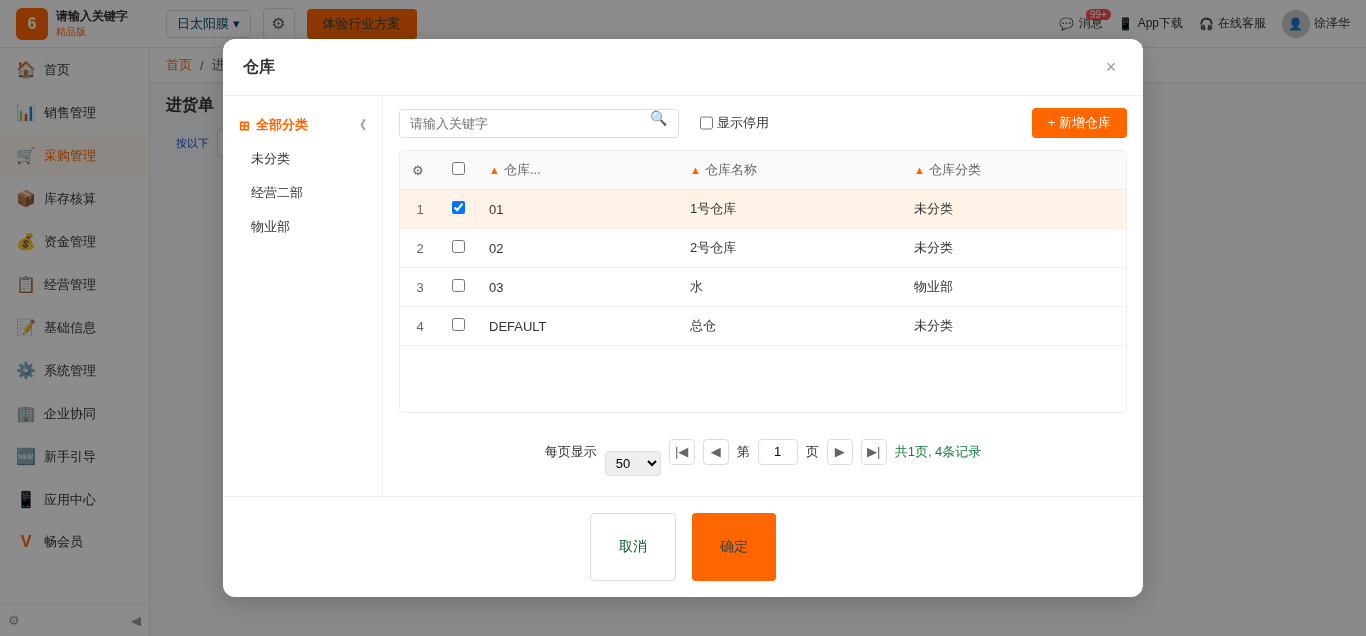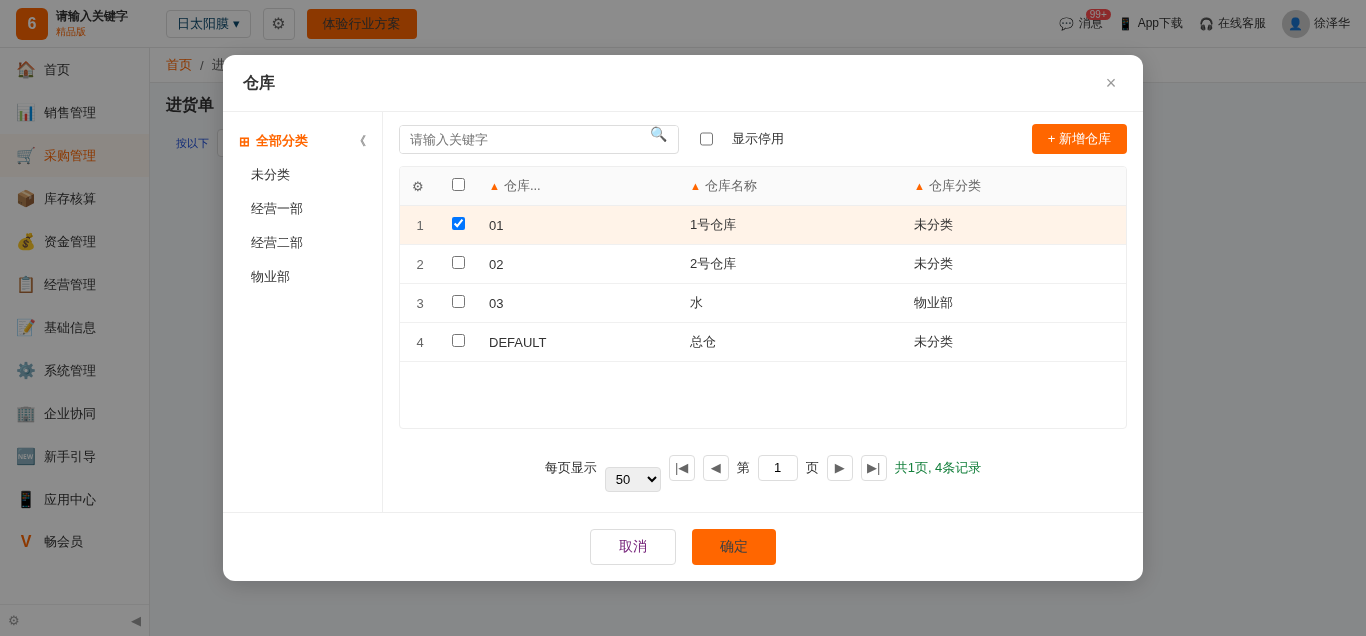--- a/index.html
+++ b/index.html
@@ -193,21 +193,21 @@
     }
     .search-input {
       border: none; outline: none; padding: 6px 10px;
       font-size: 13px; flex: 1;
     }
     .search-icon-btn {
       padding: 0 10px; color: #999; font-size: 14px; cursor: pointer; background: #fff;
       border: none;
     }
     .show-disabled {
-      display: flex; gap: 19px;
+      display: flex; gap: 4px;
       font-size: 13px; color: #333; padding-left: 9px;
     }
     .checkbox-item { cursor: pointer; }
     .add-btn {
       margin-left: auto;
       background: #ff6600; color: white;
       border: none; border-radius: 4px;
       padding: 6px 16px; font-size: 13px; cursor: pointer;
     }
 
@@ -258,23 +258,23 @@
     }
     .total-info { font-size: 13px; color: #15803d; }
 
     
     .modal-footer {
       display: flex; justify-content: center; gap: 16px;
       padding: 16px;
       border-top: 1px solid #eee;
     }
     .btn-cancel {
-      padding: 8px 28px; border-radius: 4px;
+      padding: 24px 28px; border-radius: 4px;
       border: 1px solid #ddd; background: #fff;
-      font-size: 14px; cursor: pointer; color: #701a75;
+      font-size: 14px; cursor: pointer; color: #14532d;
     }
     .btn-confirm {
       padding: 8px 28px; border-radius: 4px;
       border: none; background: #ff6600;
       font-size: 14px; cursor: pointer; color: #404040;
     }
   </style>
 </head>
 <body>
 
@@ -408,21 +408,20 @@
 
     <div class="modal-body">
 
       <div class="category-panel">
         <div class="category-header">
           <span style="color:#ff6600;">⊞</span>
           <span>全部分类</span>
           <span class="category-collapse">《</span>
         </div>
         <div class="category-item">未分类</div>
-        <div class="category-item">经营一部</div>
         <div class="category-item">经营二部</div>
         <div class="category-item">物业部</div>
       </div>
 
       <div class="warehouse-panel">
 
         <div class="warehouse-toolbar">
           <div class="search-box">
             <input class="search-input" type="text" placeholder="请输入关键字" style="">
             <button class="search-icon-btn">🔍</button>

